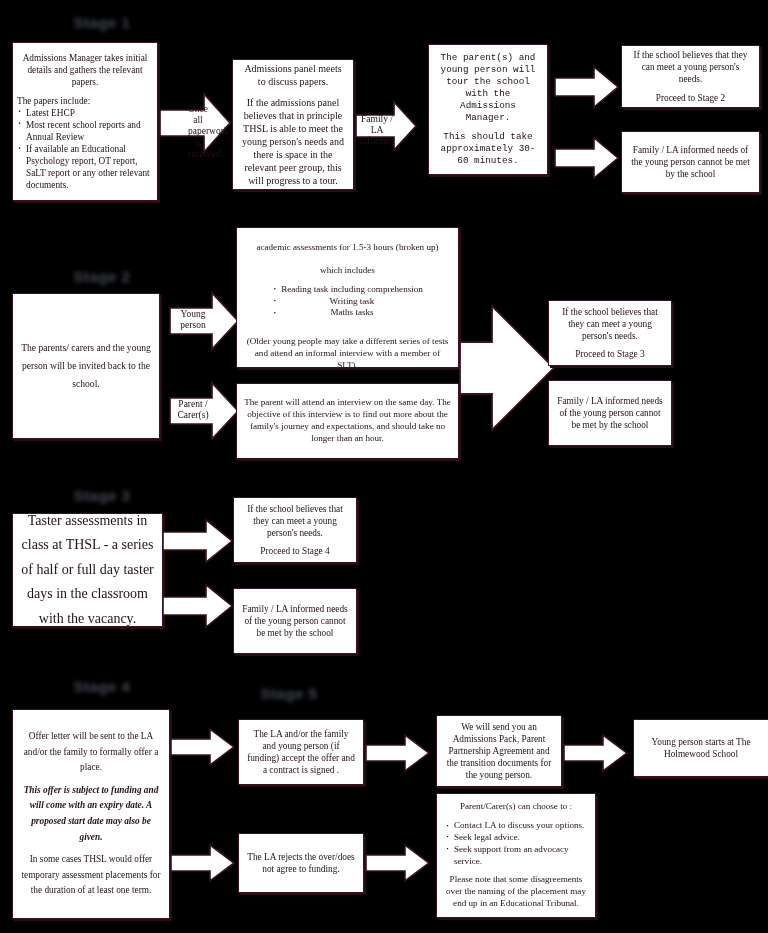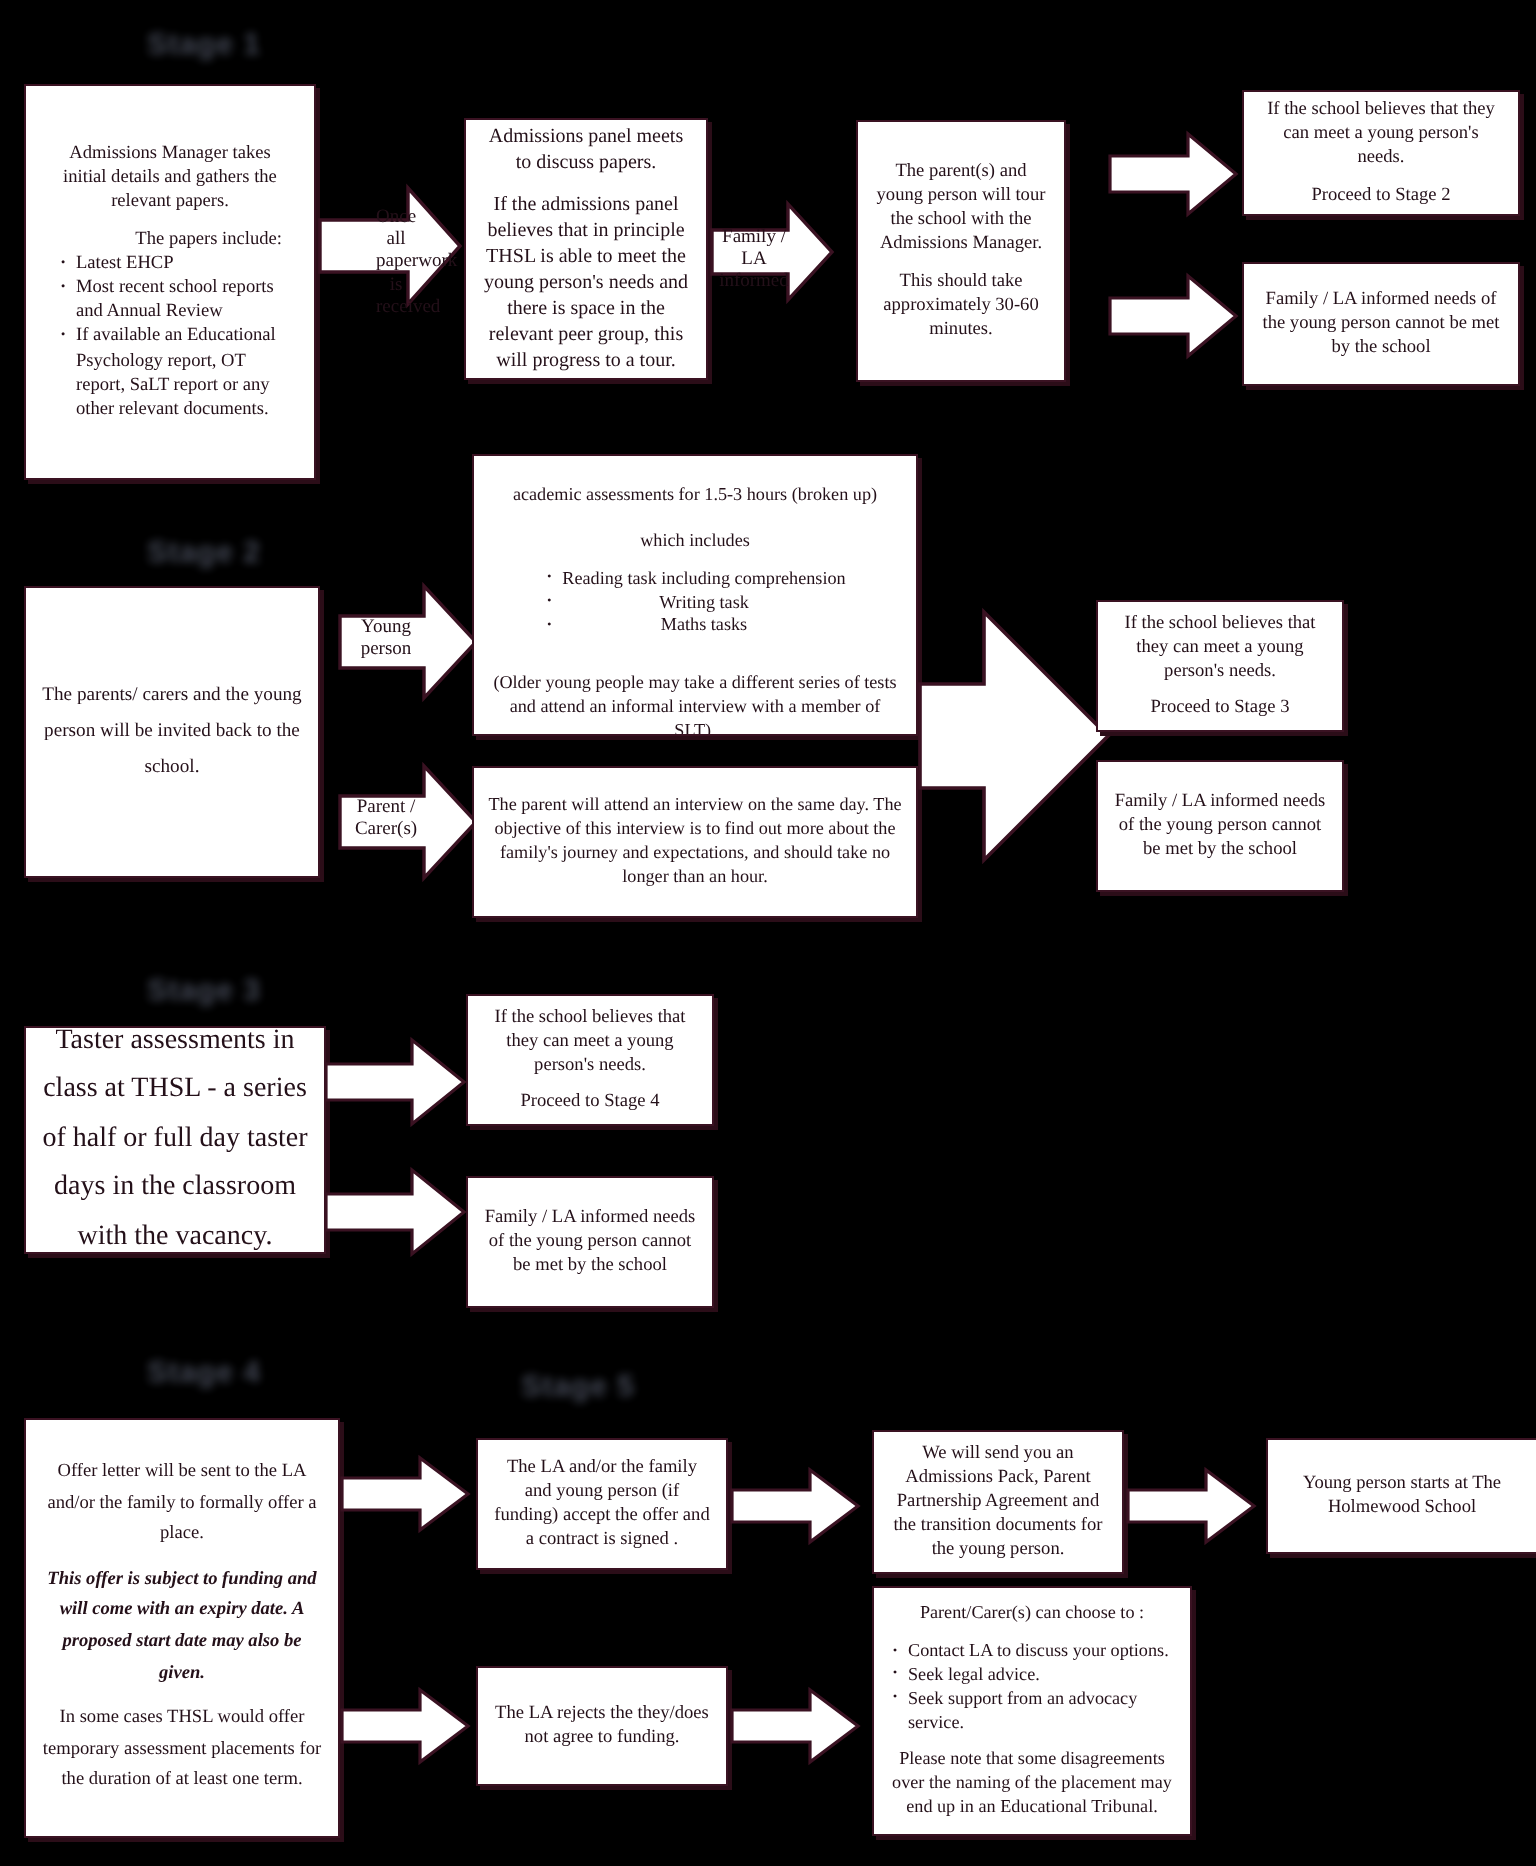--- a/index.html
+++ b/index.html
@@ -94,21 +94,21 @@
     pointer-events: none;
   }
 </style>
 </head>
 <body>
 
 <div id="canvas">
 
   <div class="stage-label" style="left:62px; top:14px; width:80px;">Stage 1</div>
 
-  <div class="box left-align" style="left:12px; top:42px; width:146px; height:198px; font-size:9.3px; padding:8px 16px;align-items:flex-end;">
+  <div class="box left-align" style="left:12px; top:42px; width:146px; height:159px; font-size:9.3px; padding:8px 4px;">
     <p class="ctr">Admissions Manager takes initial details and gathers the relevant papers.</p>
     <p>The papers include:</p>
     <ul>
       <li>Latest EHCP</li>
       <li>Most recent school reports and Annual Review</li>
       <li>If available an Educational Psychology report, OT report, SaLT report or any other relevant documents.</li>
     </ul>
   </div>
 
   <div class="arrow" style="left:158px; top:88px; width:74px; height:70px;">
@@ -130,21 +130,21 @@
   <div class="arrow" style="left:354px; top:98px; width:64px; height:56px;">
     <svg width="64" height="56" viewBox="0 0 64 56">
       <path d="M2,17 L40,17 L40,4 L62,28 L40,52 L40,39 L2,39 Z" fill="#ffffff" stroke="#3a1222" stroke-width="1.7" stroke-linejoin="miter"></path>
     </svg>
   </div>
   <div class="arrow-label" style="left:356px; top:114px; width:42px;">
     <div>Family / LA</div>
     <div>informed</div>
   </div>
 
-  <div class="box" style="left:428px; top:60px; width:105px; height:131px; font-size:9.3px;">
+  <div class="box" style="left:428px; top:44px; width:120px; height:131px; font-size:9.3px;font-family:Liberation Mono, monospace;">
     <p>The parent(s) and young person will tour the school with the Admissions Manager.</p>
     <p>This should take approximately 30-60 minutes.</p>
   </div>
 
   <div class="arrow" style="left:554px; top:65px; width:66px; height:44px;">
     <svg width="66" height="44" viewBox="0 0 66 44">
       <path d="M1,13 L40,13 L40,2 L64,22 L40,42 L40,31 L1,31 Z" fill="#ffffff" stroke="#3a1222" stroke-width="1.6" stroke-linejoin="miter"></path>
     </svg>
   </div>
 
@@ -267,21 +267,21 @@
     <p>The LA and/or the family and young person (if funding) accept the offer and a contract is signed .</p>
   </div>
 
   <div class="arrow" style="left:170px; top:843px; width:66px; height:40px;">
     <svg width="66" height="40" viewBox="0 0 66 40">
       <path d="M1,12 L40,12 L40,2 L64,20 L40,38 L40,28 L1,28 Z" fill="#ffffff" stroke="#3a1222" stroke-width="1.6" stroke-linejoin="miter"></path>
     </svg>
   </div>
 
   <div class="box" style="left:238px; top:833px; width:126px; height:60px; font-size:9.3px;">
-    <p>The LA rejects the they/does not agree to funding.</p>
+    <p>The LA rejects the over/does not agree to funding.</p>
   </div>
 
   <div class="arrow" style="left:365px; top:733px; width:66px; height:40px;">
     <svg width="66" height="40" viewBox="0 0 66 40">
       <path d="M1,12 L40,12 L40,2 L64,20 L40,38 L40,28 L1,28 Z" fill="#ffffff" stroke="#3a1222" stroke-width="1.6" stroke-linejoin="miter"></path>
     </svg>
   </div>
 
   <div class="box" style="left:436px; top:715px; width:126px; height:72px; font-size:9.3px;">
     <p>We will send you an Admissions Pack, Parent Partnership Agreement and the transition documents for the young person.</p>

